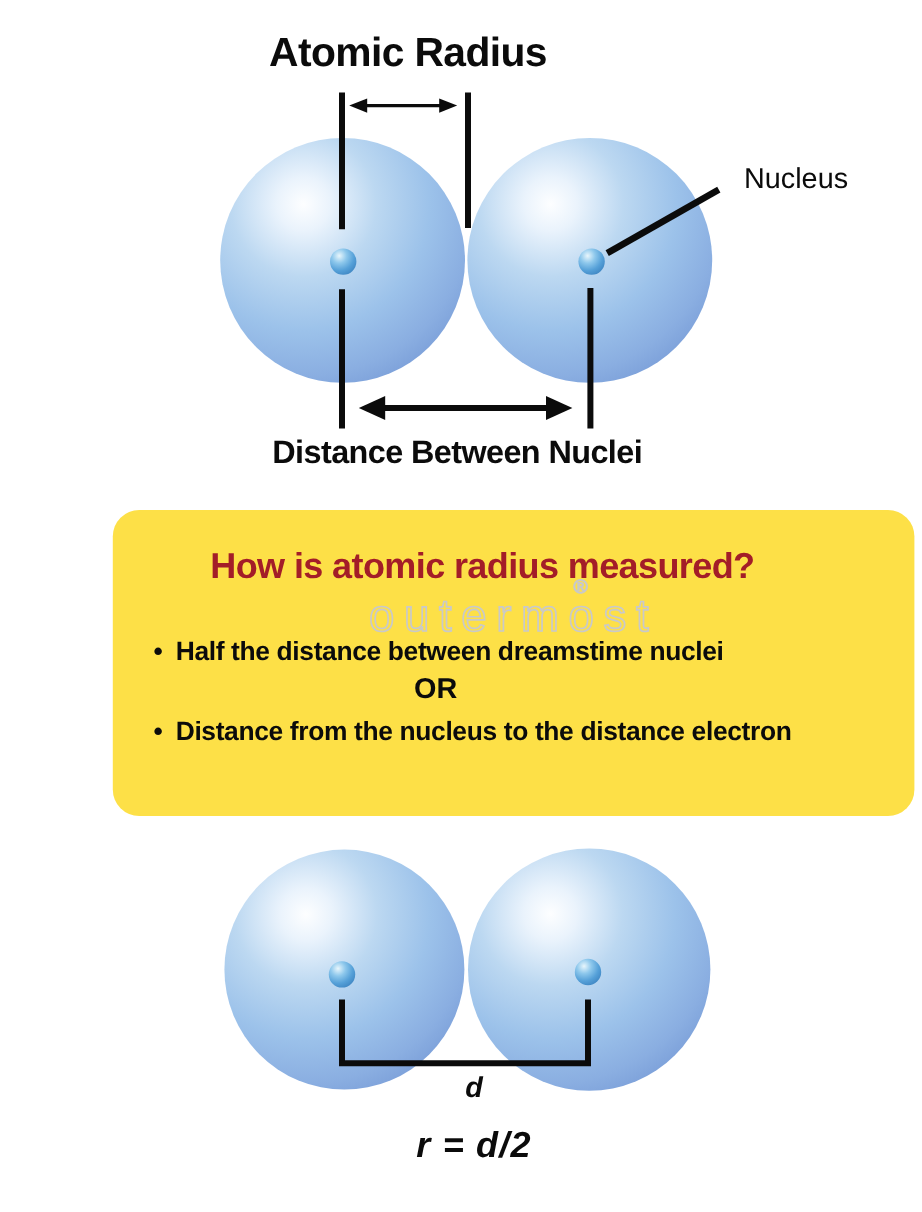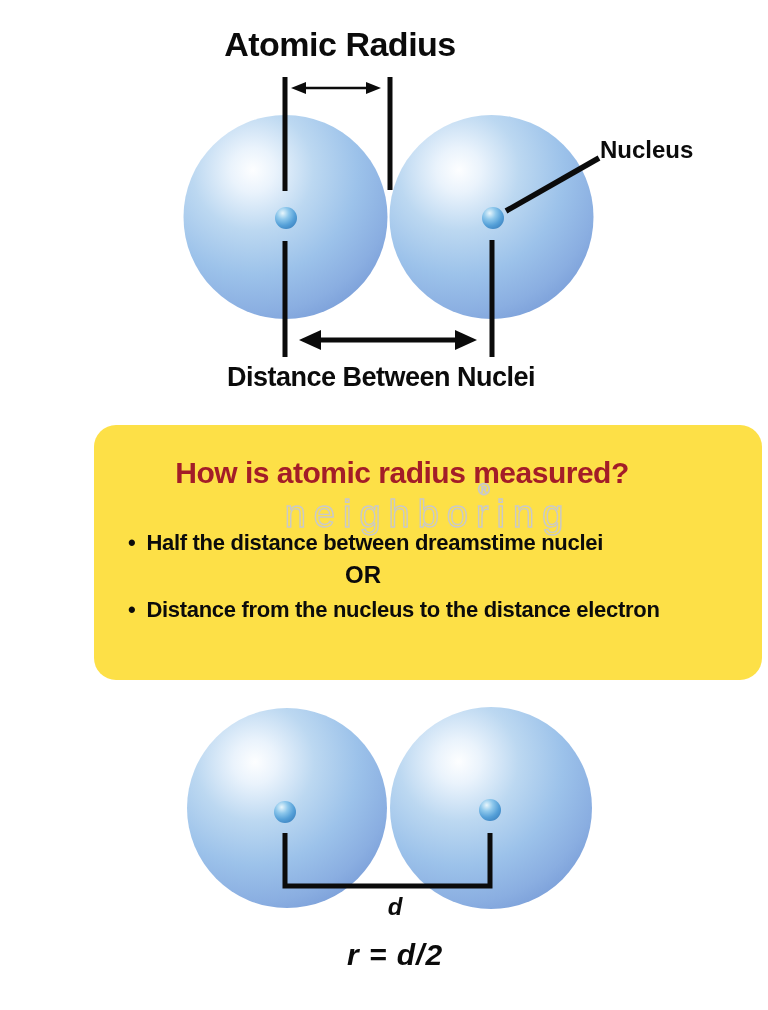--- a/index.html
+++ b/index.html
@@ -4,21 +4,21 @@
 <style>
   html,body{margin:0;padding:0;background:#ffffff;}
   .canvas{
     position:relative;width:768px;height:1010px;background:#ffffff;
     font-family:"Liberation Sans",sans-serif;overflow:hidden;color:#0b0b0b;margin-left:40px;
   }
   .abs{position:absolute;}
   .centered{left:0;width:768px;text-align:center;}
   .fig{position:absolute;left:0;}
   .diagram-title{top:25px;left:-84px;font-size:34px;font-weight:bold;letter-spacing:-0.5px;}
-  .nucleus-label{top:136px;left:560px;font-size:24px;font-weight:bold;}
+  .nucleus-label{top:136px;left:580px;font-size:24px;font-weight:normal;}
   .distance-label{top:362px;left:-43px;font-size:27px;font-weight:bold;letter-spacing:-0.5px;}
   .info-box{
     left:54px;top:425px;width:668px;height:255px;background:#fde047;border-radius:22px;
   }
   .info-heading{
     position:absolute;top:31px;left:-26px;width:100%;text-align:center;
     font-size:30px;font-weight:bold;color:#a31d28;letter-spacing:-0.5px;
   }
   .watermark{
     position:absolute;top:68px;left:0;width:100%;text-align:center;
@@ -87,21 +87,21 @@
     <circle cx="453" cy="218" r="11" fill="url(#nucleusGrad)"></circle>
   </svg>
 
   <div class="abs nucleus-label">Nucleus</div>
   <div class="abs centered distance-label">Distance Between Nuclei</div>
 
   <div class="abs info-box">
     <div class="info-heading">How is atomic radius measured?</div>
 
     <div class="watermark">
-      <span>neighboring</span><span class="reg">®</span>
+      <span>outermost</span><span class="reg">®</span>
     </div>
 
     <div class="bullet-row row-b1">
       <span class="dot">•</span>
       <span>Half the distance between dreamstime nuclei</span>
     </div>
 
     <div class="row-or">OR</div>
 
     <div class="bullet-row row-b2">

